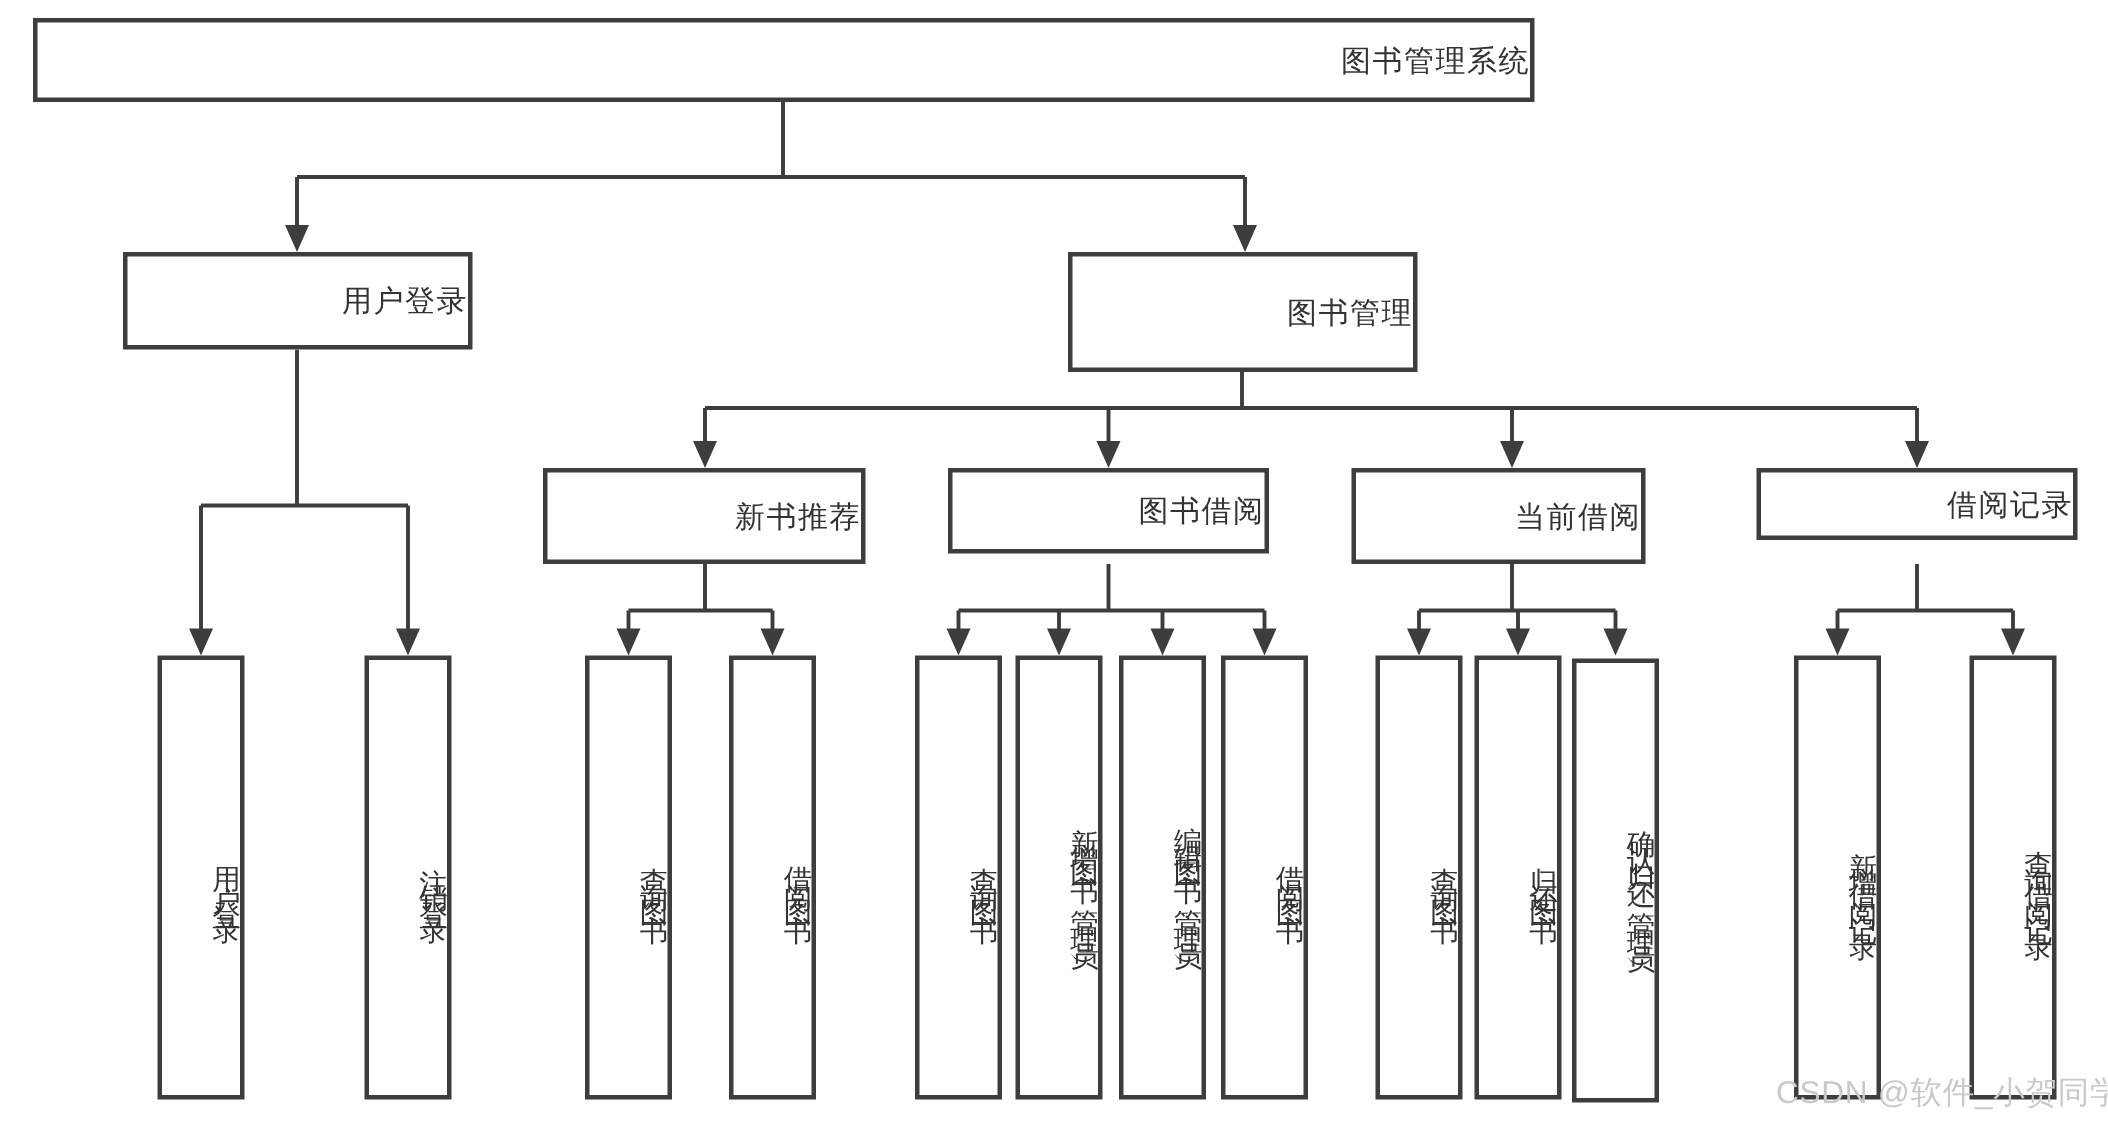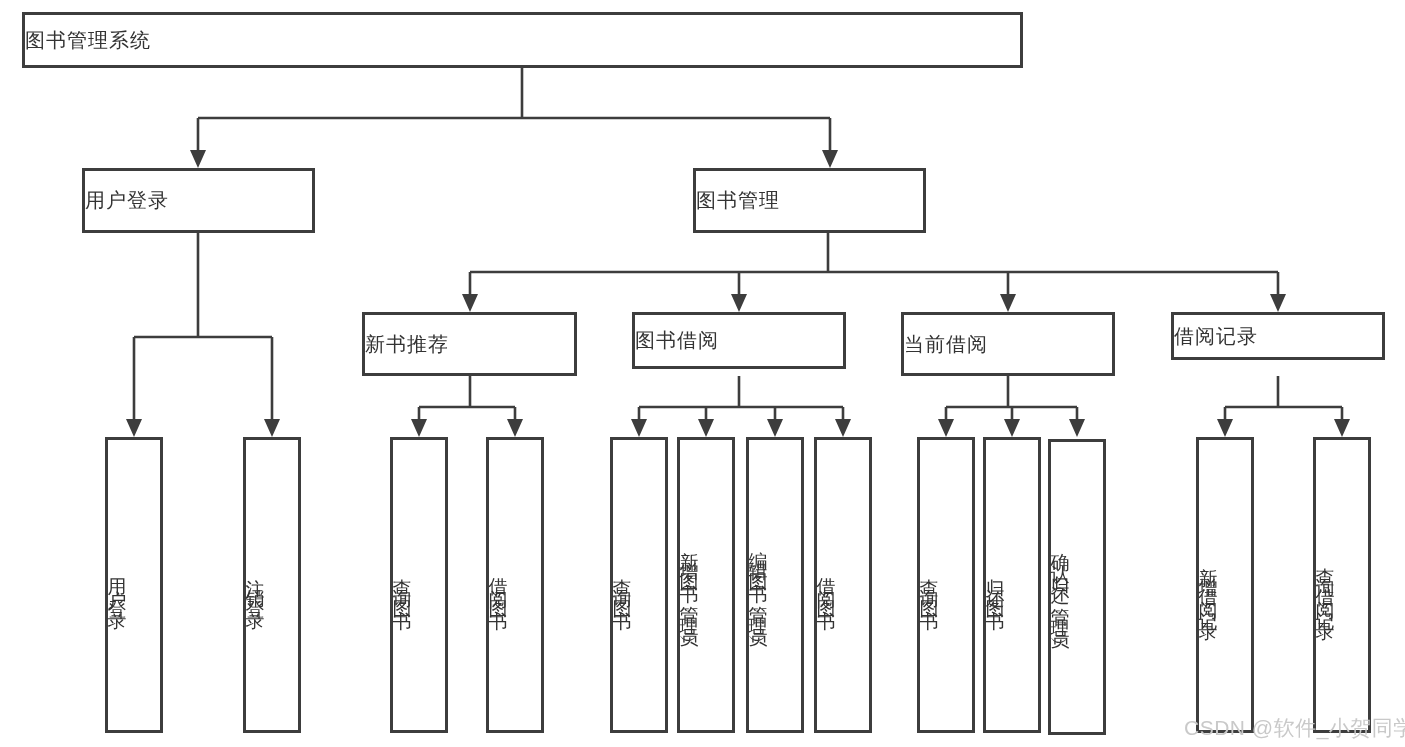--- a/index.html
+++ b/index.html
@@ -12,22 +12,23 @@
     overflow:hidden;
   }
   svg.connectors{position:absolute;left:0;top:0;z-index:0;}
   .box{
     position:absolute;
     box-sizing:border-box;
     border:3px solid #3d3d3d;
     background:#ffffff;
     display:flex;
     align-items:center;
-    justify-content:flex-start;
+    justify-content:flex-end;
     z-index:1;
+    padding-left:28px;
   }
   .hbox span{
     font-size:20px;
     letter-spacing:1px;
     color:#333333;
     white-space:nowrap;
   }
   .vbox .vtext{
     writing-mode:vertical-lr;
     text-orientation:mixed;
@@ -71,31 +72,31 @@
          M1217 419L1233 419L1225 437Z M1334 419L1350 419L1342 437Z" fill="#3d3d3d" stroke="none"></path>
   </svg>
 
   <div class="box hbox" style="left:22px;top:12px;width:1001px;height:56px">
     <span>图书管理系统</span>
   </div>
 
   <div class="box hbox" style="left:82px;top:168px;width:233px;height:65px">
     <span>用户登录</span>
   </div>
-  <div class="box hbox" style="left:693px;top:168px;width:233px;height:65px">
+  <div class="box hbox" style="left:712px;top:168px;width:233px;height:80px">
     <span>图书管理</span>
   </div>
 
   <div class="box hbox" style="left:362px;top:312px;width:215px;height:64px">
     <span>新书推荐</span>
   </div>
   <div class="box hbox" style="left:632px;top:312px;width:214px;height:57px">
     <span>图书借阅</span>
   </div>
-  <div class="box hbox" style="left:901px;top:312px;width:214px;height:64px">
+  <div class="box hbox" style="left:901px;top:312px;width:196px;height:64px">
     <span>当前借阅</span>
   </div>
   <div class="box hbox" style="left:1171px;top:312px;width:214px;height:48px">
     <span>借阅记录</span>
   </div>
 
   <div class="box vbox" style="left:105px;top:437px;width:58px;height:296px">
     <span class="vtext">用户登录</span>
   </div>
   <div class="box vbox" style="left:243px;top:437px;width:58px;height:296px">

